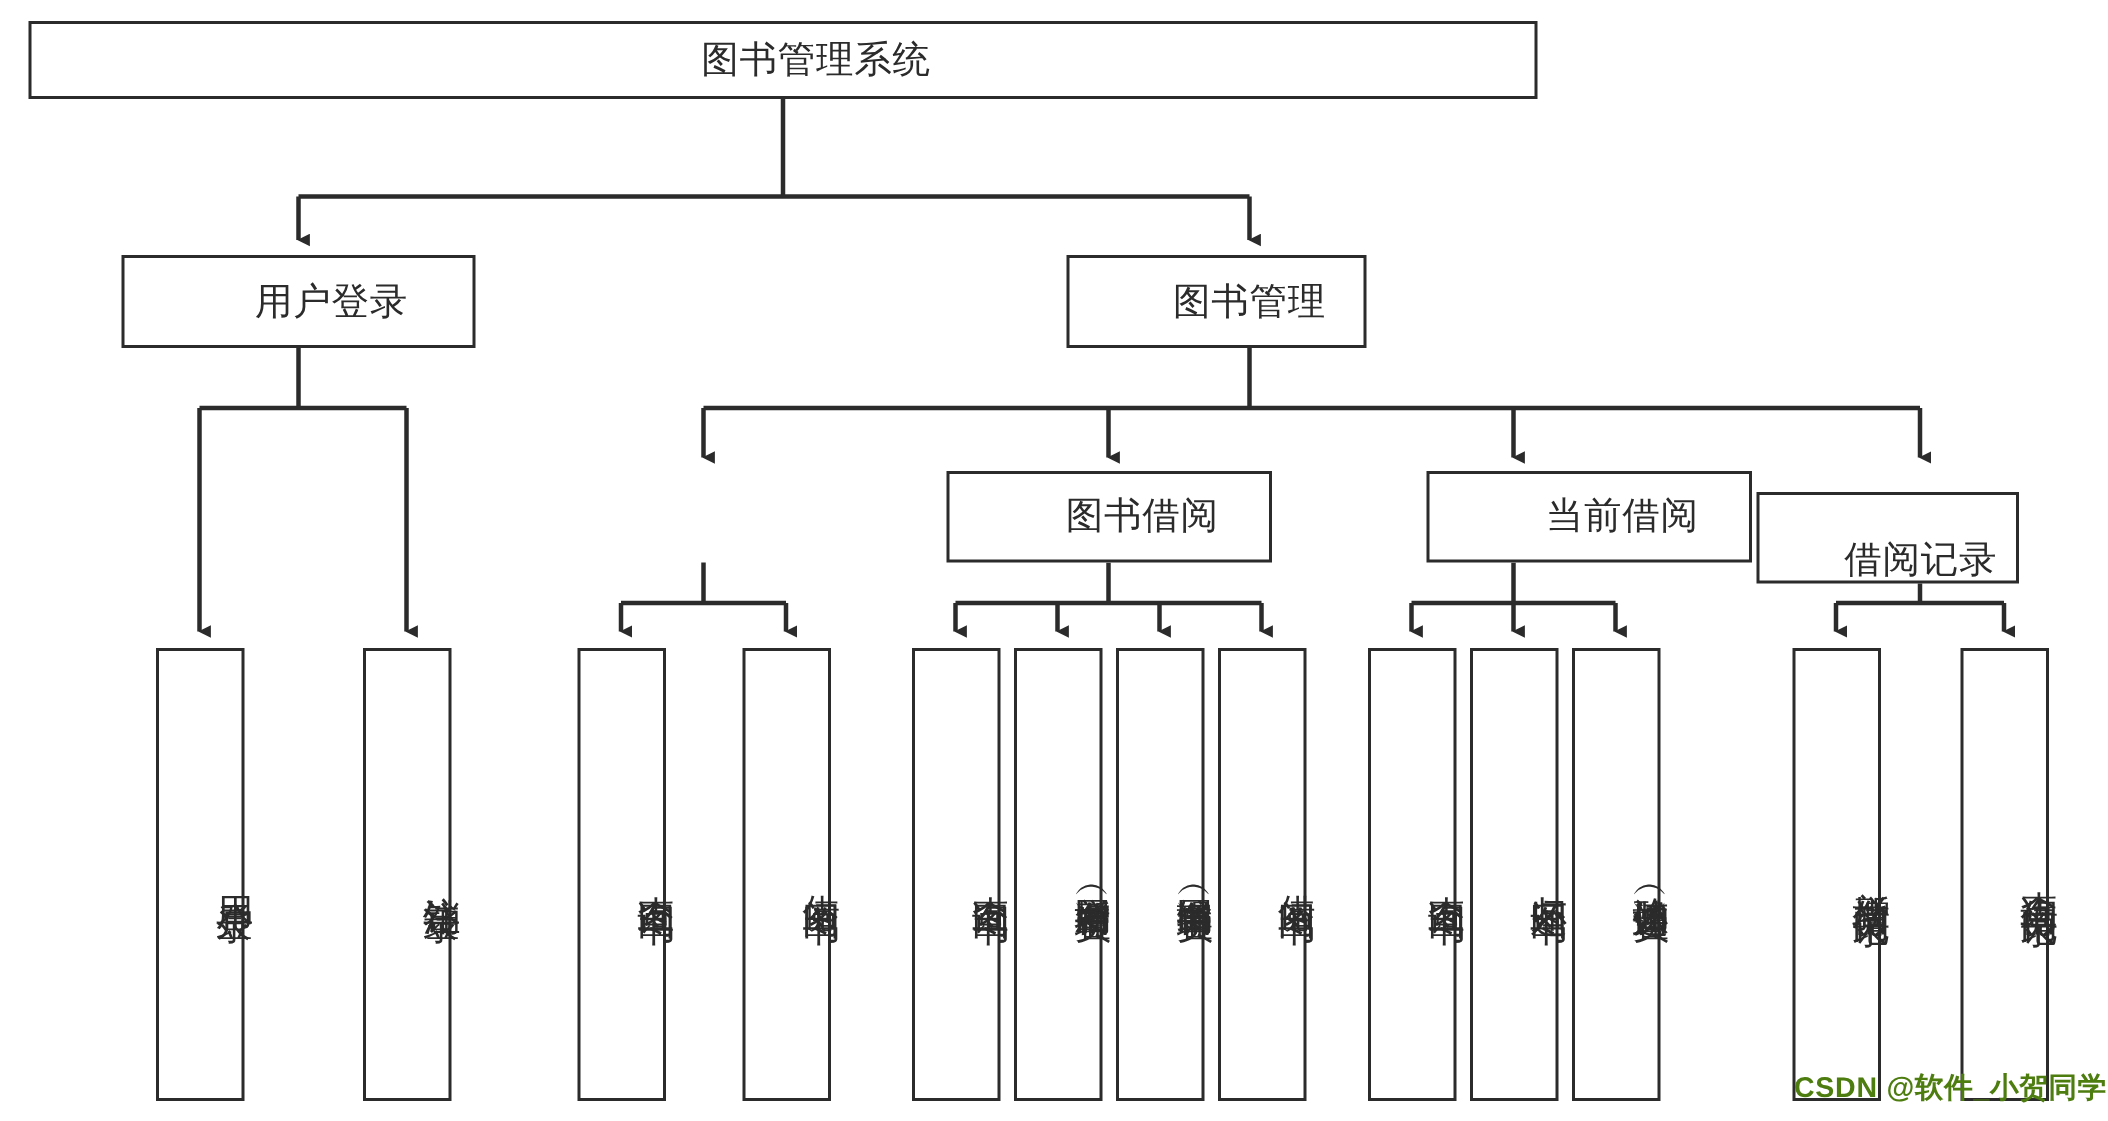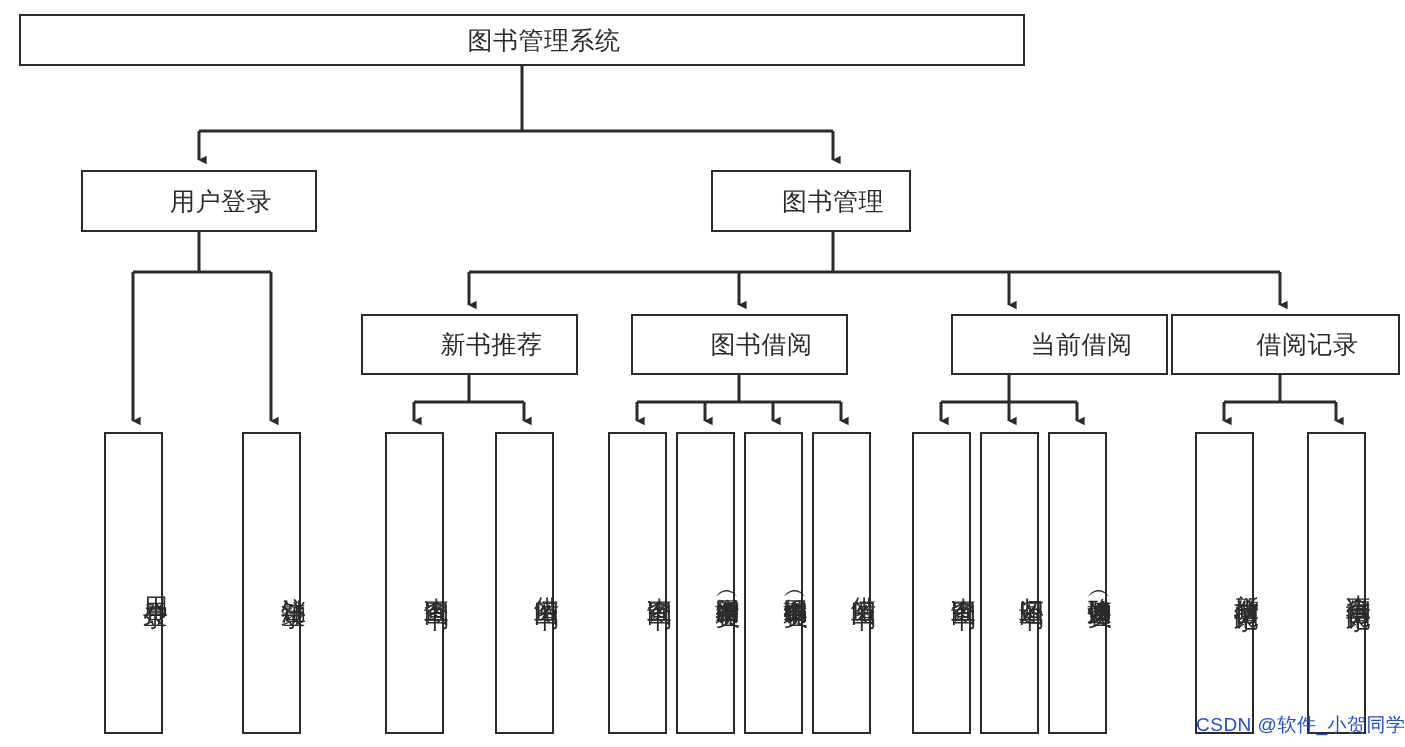--- a/index.html
+++ b/index.html
@@ -64,23 +64,24 @@
   }
   .node-v.tight .node-label {
     letter-spacing: 1px;
     font-size: 24px;
   }
   .watermark {
     position: absolute;
     left: 1196px;
     top: 712px;
     font-size: 19px;
-    color: #1d4ed8;
+    color: #4d7c0f;
     white-space: nowrap;
     letter-spacing: 0.5px;
+    font-weight: bold;
   }
 </style>
 </head>
 <body>
 
 <div id="diagram-root">
 
   <svg id="edges-layer" viewBox="0 0 1405 747" width="1405" height="747">
     <defs>
       <marker id="arrowhead" markerWidth="9" markerHeight="9" refX="4.2" refY="7.6" orient="auto" markerUnits="userSpaceOnUse">
@@ -137,33 +138,30 @@
   </div>
 
   <div class="node node-h" style="left:81px; top:170px; width:236px; height:62px;">
     <span class="node-label">用户登录</span>
   </div>
 
   <div class="node node-h" style="left:711px; top:170px; width:200px; height:62px;">
     <span class="node-label">图书管理</span>
   </div>
 
-  <div class="node node-h" style="left:361px; top:314px; width:217px; height:61px;">
-    <span class="node-label">新书推荐</span>
-  </div>
 
   <div class="node node-h" style="left:631px; top:314px; width:217px; height:61px;font-family:Liberation Serif, serif;">
     <span class="node-label">图书借阅</span>
   </div>
 
   <div class="node node-h" style="left:951px; top:314px; width:217px; height:61px;">
     <span class="node-label">当前借阅</span>
   </div>
 
-  <div class="node node-h" style="left:1171px; top:314px; width:229px; height:61px;">
+  <div class="node node-h" style="left:1171px; top:328px; width:175px; height:61px;align-items:flex-end;">
     <span class="node-label">借阅记录</span>
   </div>
 
   <div class="node node-v" style="left:104px; top:432px; width:59px; height:302px;">
     <span class="node-label">用户登录</span>
   </div>
 
   <div class="node node-v" style="left:242px; top:432px; width:59px; height:302px;">
     <span class="node-label">注销登录</span>
   </div>

